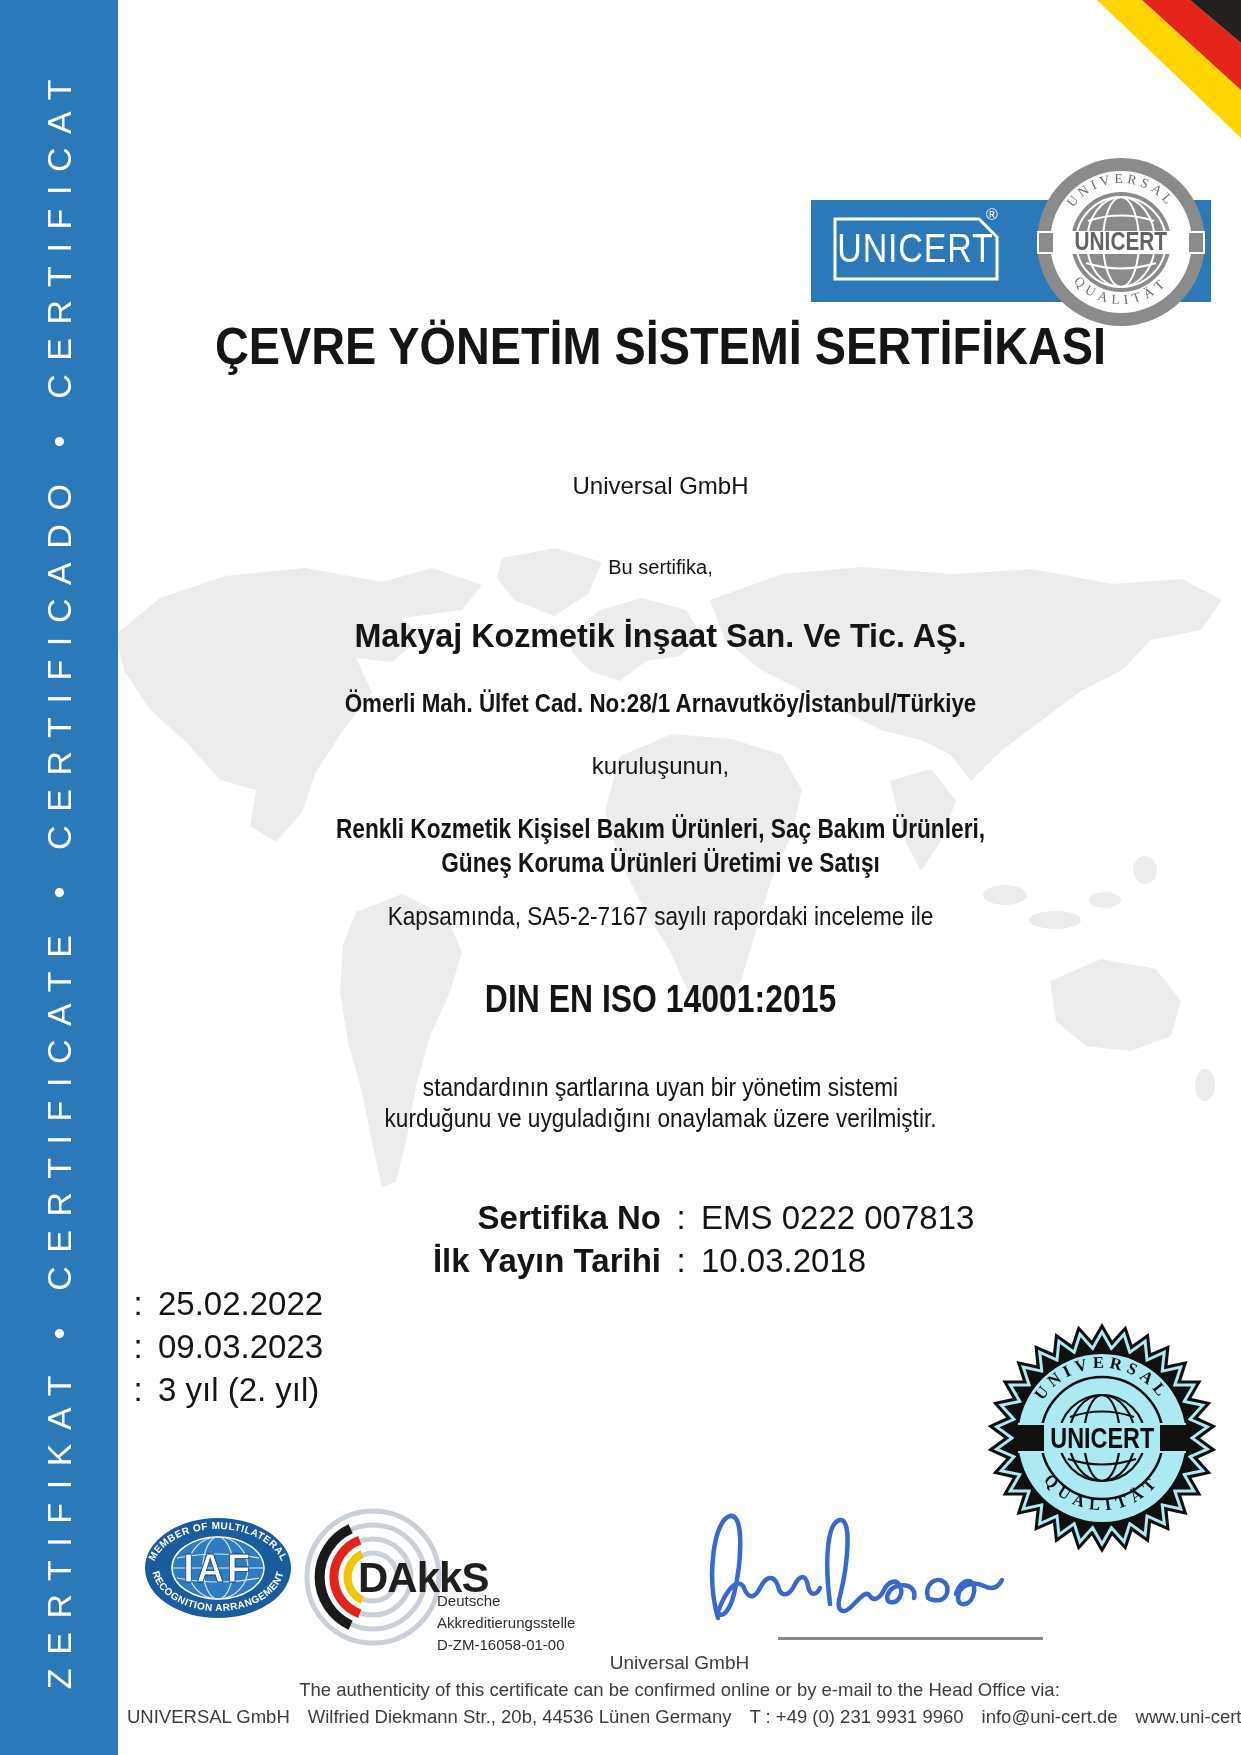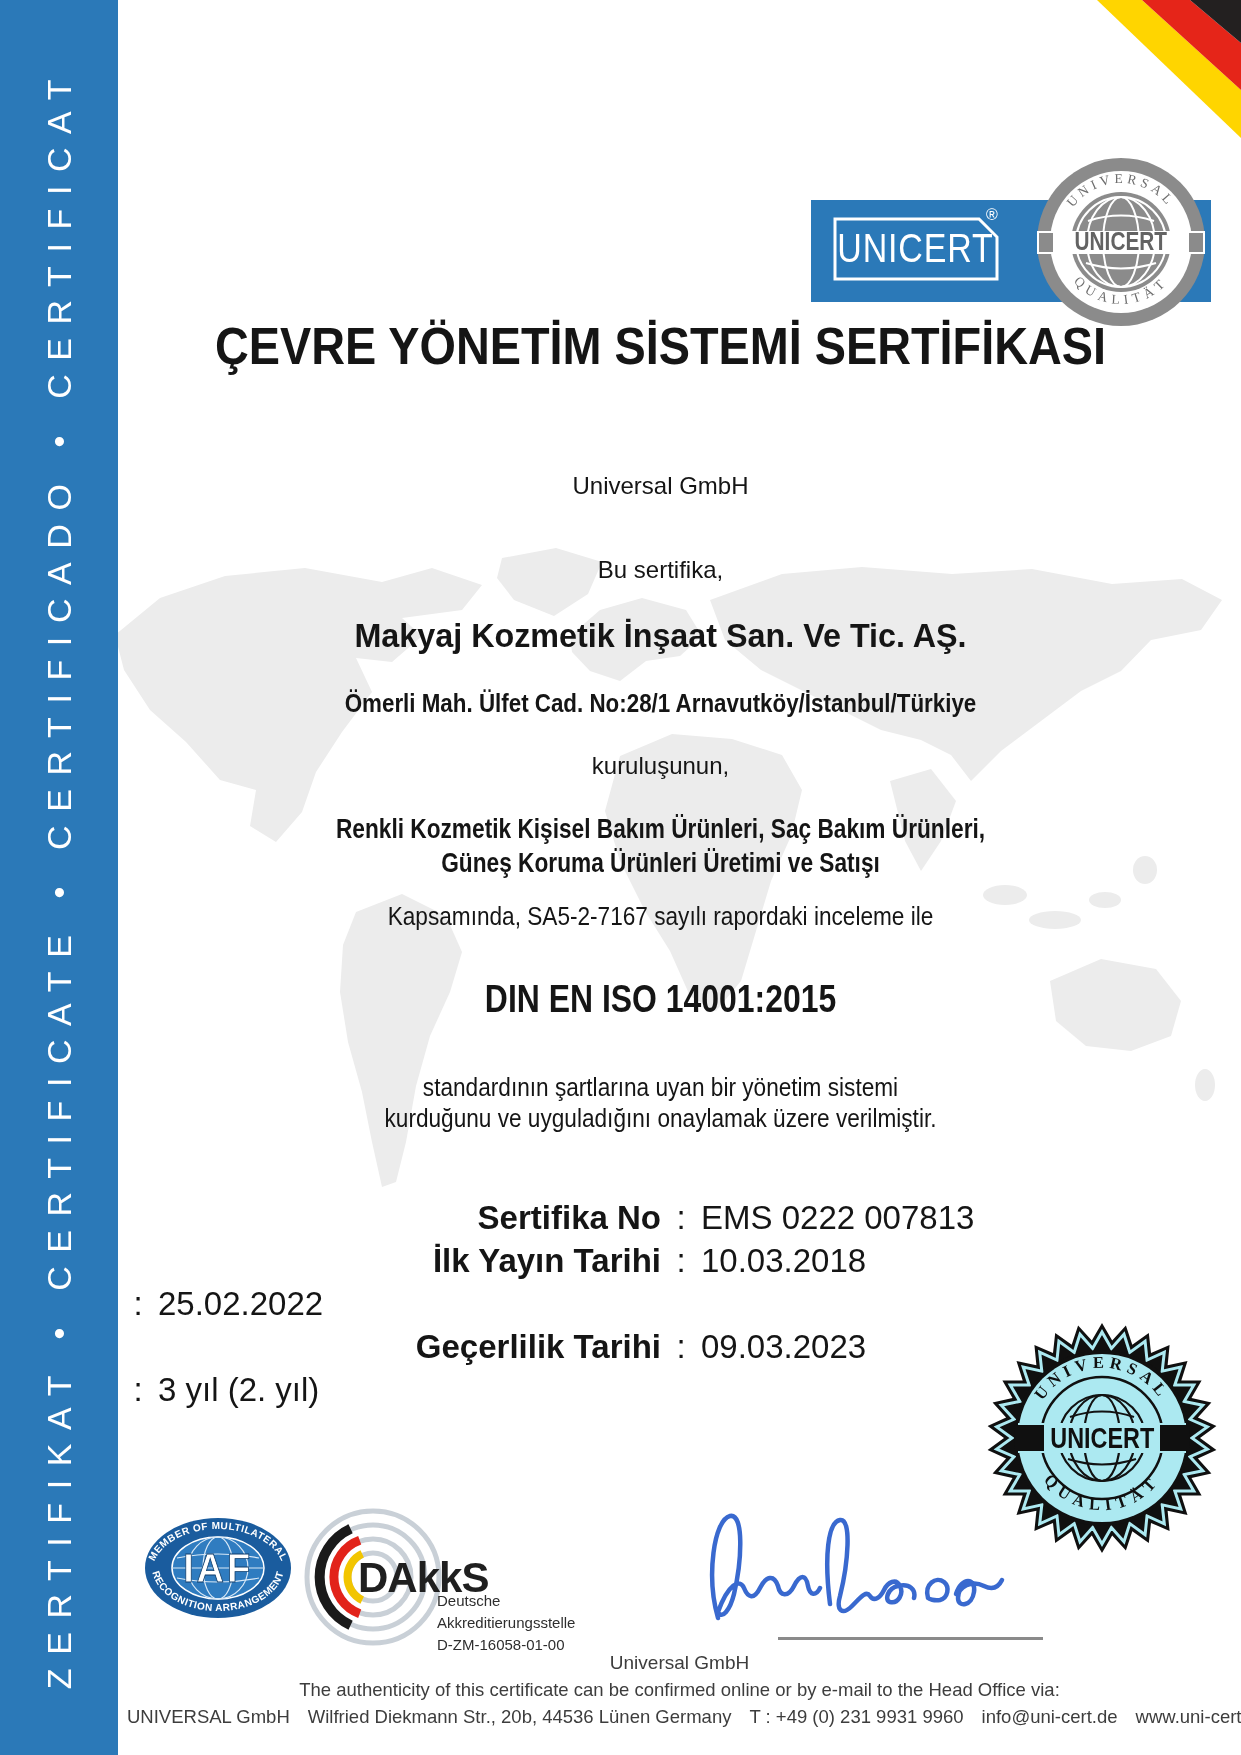--- a/index.html
+++ b/index.html
@@ -30,21 +30,21 @@
 
   .content { position:absolute; left:118px; top:0; width:1085px; height:1349px; z-index:3; }
   .cline { position:absolute; left:0; right:0; text-align:center; white-space:nowrap; }
   .b { font-weight:bold; }
   .cx95 { transform:scaleX(.95); } .cx90 { transform:scaleX(.90); }
   .cx87 { transform:scaleX(.87); } .cx86 { transform:scaleX(.86); }
   .cx84 { transform:scaleX(.84); }
 
   .title      { top:316px;  font-size:52px; letter-spacing:0px; }
   .issuer     { top:472px;  font-size:24px; }
-  .intro      { top:556px;  font-size:24px; }
+  .intro      { top:556px;  font-size:20px; }
   .company    { top:616px;  font-size:34px; }
   .address    { top:688px;  font-size:26px; }
   .org        { top:752px;  font-size:24px; }
   .scope      { top:812px;  font-size:27px; line-height:34px; }
   .report     { top:901px;  font-size:26px; }
   .din        { top:978px;  font-size:38px; }
   .statement  { top:1072px; font-size:26px; line-height:31px; }
 
   
   .details { position:absolute; left:118px; top:1196px; width:1085px; z-index:3; }
@@ -166,21 +166,20 @@
     <div class="drow">
       <div class="dlbl">İlk Yayın Tarihi</div>
       <div class="dsep">:</div>
       <div class="dval">10.03.2018</div>
     </div>
     <div class="drow">
       <div class="dsep">:</div>
       <div class="dval">25.02.2022</div>
     </div>
     <div class="drow">
-      <div class="dlbl">Geçerlilik Tarihi</div>
       <div class="dsep">:</div>
       <div class="dval">09.03.2023</div>
     </div>
     <div class="drow">
       <div class="dsep">:</div>
       <div class="dval">3 yıl (2. yıl)</div>
     </div>
   </div>
 
   <svg class="abs" style="left:986px; top:1322px; z-index:5;" width="232" height="232" viewBox="0 0 232 232">

